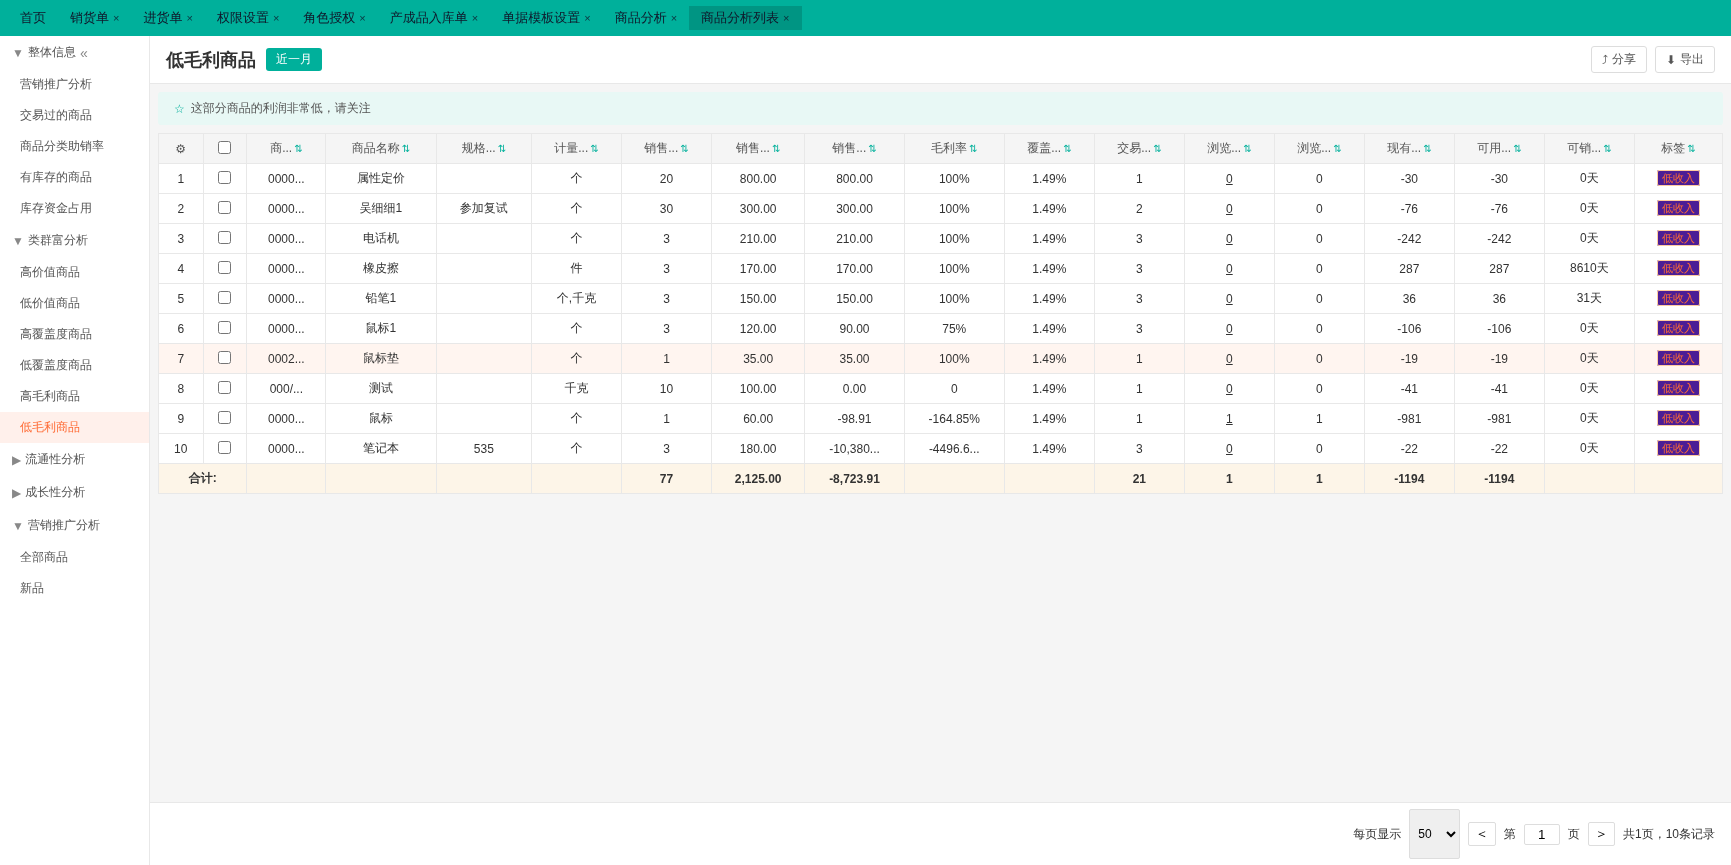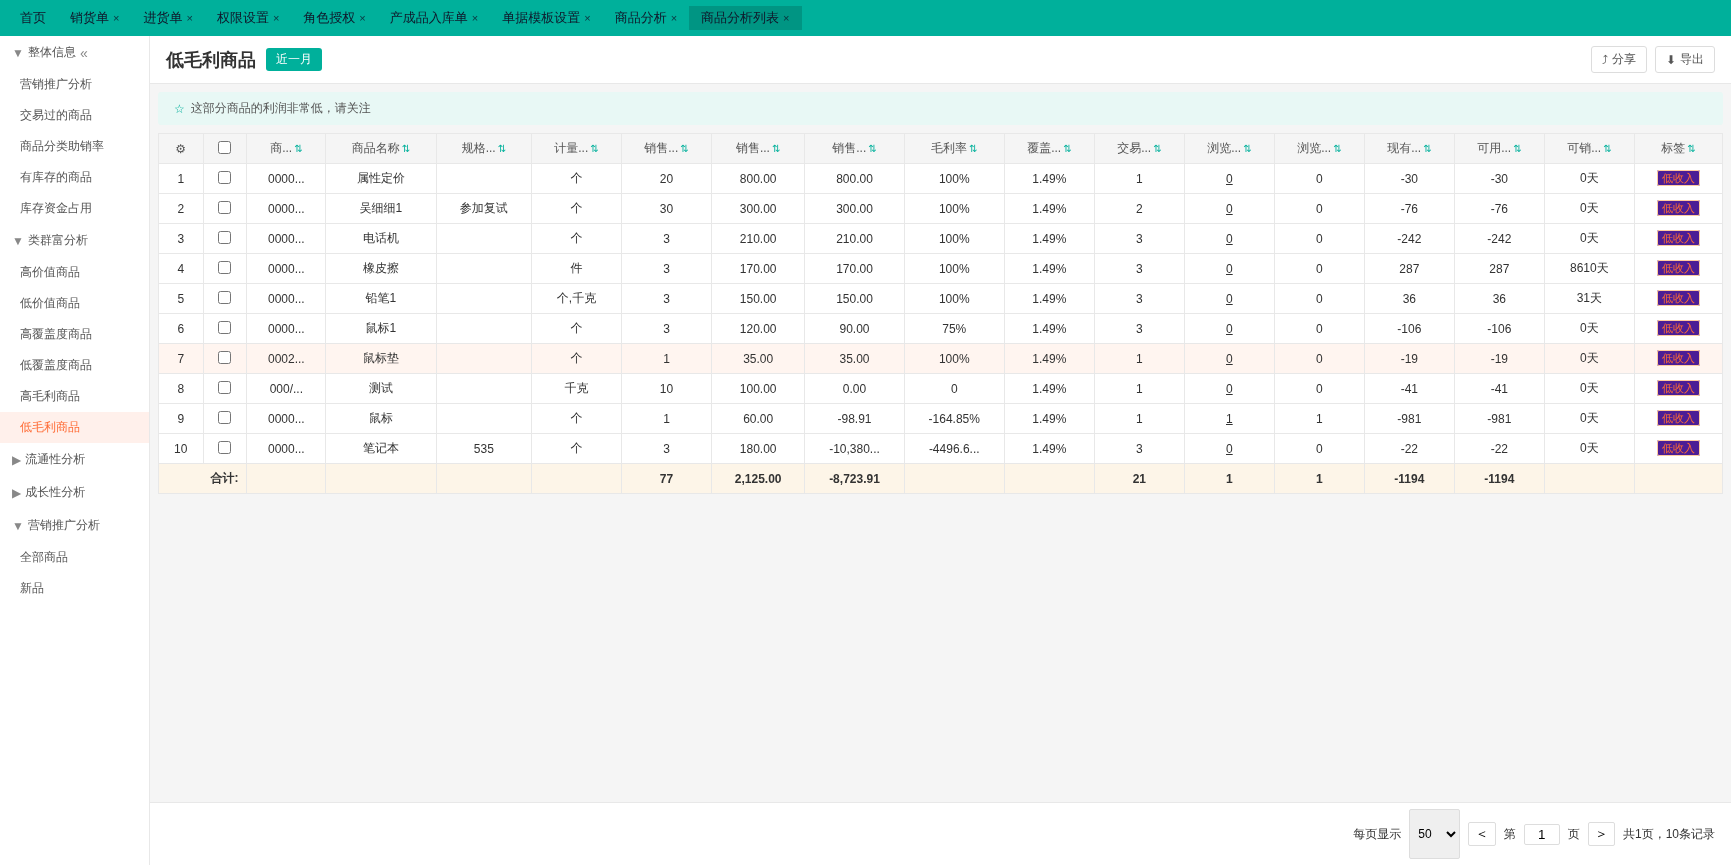--- a/index.html
+++ b/index.html
@@ -534,21 +534,21 @@
       <td class="underline">0</td>
       <td>0</td>
       <td class="text-red">-22</td>
       <td class="text-red">-22</td>
       <td class="text-red">0天</td>
       <td><span class="tag-low">低收入</span></td>
     </tr>
           </tbody>
         <tfoot>
           <tr class="total-row">
-            <td colspan="2" style="text-align:right; font-weight:bold;">合计:</td>
+            <td colspan="2" style="font-weight:bold;">合计:</td>
             <td></td>
             <td></td>
             <td></td>
             <td></td>
             <td>77</td>
             <td>2,125.00</td>
             <td class="text-red">-8,723.91</td>
             <td></td>
             <td></td>
             <td>21</td>

